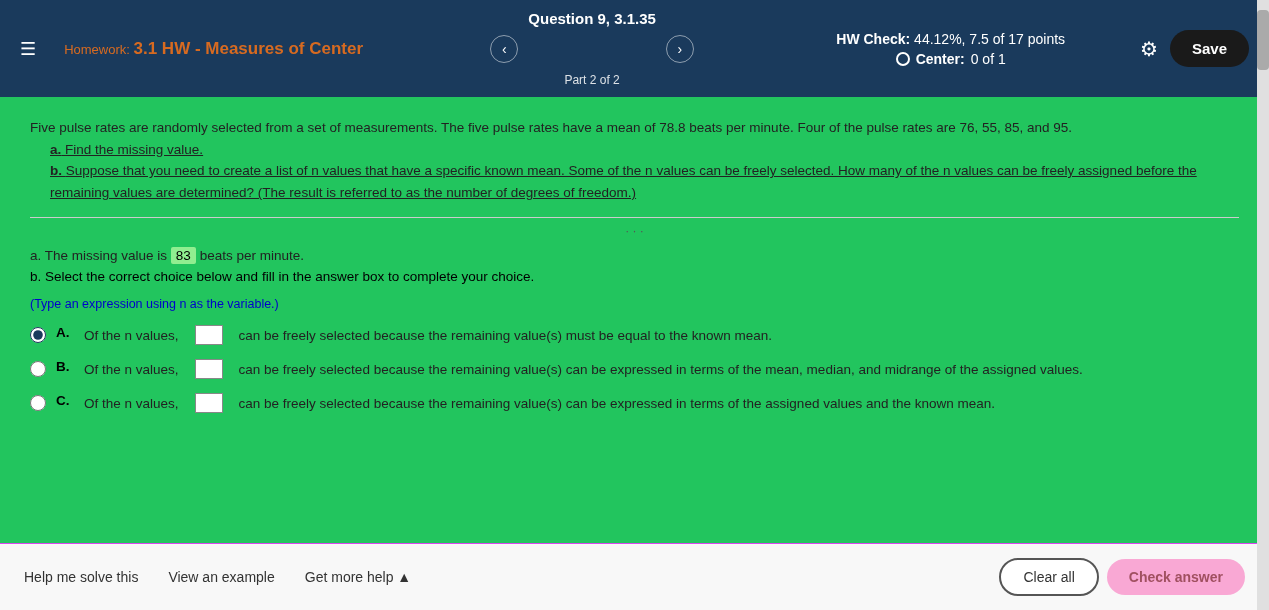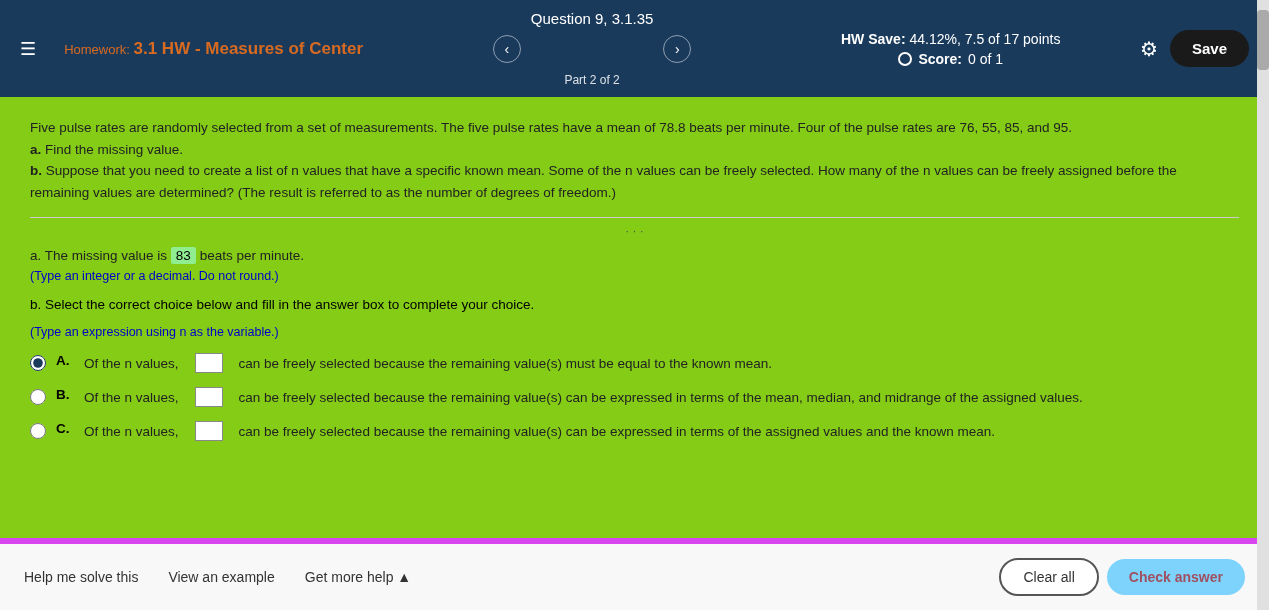--- a/index.html
+++ b/index.html
@@ -63,21 +63,21 @@
       justify-content: center;
       font-size: 14px;
     }
 
     .header-question .q-info {
       text-align: center;
     }
 
     .header-question .q-info .q-number {
       font-size: 15px;
-      font-weight: normal;
+      font-weight: bold;
     }
 
     .header-question .q-info .q-part {
       font-size: 12px;
       opacity: 0.85;
       margin-top: 46px;
     }
 
     .header-score {
       flex: 1;
@@ -129,31 +129,33 @@
       padding: 10px 22px;
       font-size: 15px;
       font-weight: bold;
       cursor: pointer;
     }
 
     
     .main-content {
       padding: 20px 30px;
       flex: 1;
-      background: #84cc16;
+      background: #22c55e;
     }
 
     .problem-text {
       font-size: 13.5px;
       line-height: 1.6;
       color: #222;
       margin-bottom: 10px;
     }
 
     .problem-text .sub-item {
+      margin-left: 20px;
+      text-decoration: underline;
     }
 
     .divider {
       border: none;
       border-top: 1px solid #ccc;
       margin: 14px 0;
     }
 
     .expand-dots {
       text-align: center;
@@ -227,21 +229,21 @@
       width: 28px;
       height: 20px;
       border: 1px solid #888;
       background: white;
       vertical-align: middle;
     }
 
     
     .footer {
       background: #f8f8f8;
-      border-top: 6px solid #d946ef;
+      border-top: 1px solid #d946ef;
       padding: 14px 24px;
       display: flex;
       align-items: center;
       gap: 30px;
     }
 
     .footer-link {
       font-size: 14px;
       color: #333;
       cursor: pointer;
@@ -261,21 +263,21 @@
       background: white;
       color: #333;
       border: 2px solid #555;
       border-radius: 20px;
       padding: 9px 22px;
       font-size: 14px;
       cursor: pointer;
     }
 
     .check-answer-btn {
-      background: #7dd3fc;
+      background: #f9a8d4;
       color: #a05060;
       border: none;
       border-radius: 20px;
       padding: 10px 22px;
       font-size: 14px;
       font-weight: bold;
       cursor: pointer;
     }
 
     .scrollbar-track {
@@ -320,26 +322,26 @@
       <div class="header-question">
         <button class="q-nav-btn">‹</button>
         <div class="q-info">
           <div class="q-number">Question 9, 3.1.35</div>
           <div class="q-part">Part 2 of 2</div>
         </div>
         <button class="q-nav-btn">›</button>
       </div>
       <div class="header-score">
         <div class="score-line">
-          <span class="score-label">HW Save:</span>
+          <span class="score-label">HW Check:</span>
           <span>44.12%, 7.5 of 17 points</span>
         </div>
         <div class="points-line">
           <span class="points-circle"></span>
-          <span class="score-label">Score:</span>
+          <span class="score-label">Center:</span>
           <span>0 of 1</span>
         </div>
       </div>
       <div class="header-actions">
         <span class="gear-icon">⚙</span>
         <button class="save-btn">Save</button>
       </div>
     </div>
 
     <div class="main-content">
@@ -358,21 +360,20 @@
       <hr class="divider">
       <div class="expand-dots">· · ·</div>
 
       <div class="answer-section">
 
         <div class="answer-line">
           <span>a. The missing value is</span>
           <span class="answer-highlight">83</span>
           <span>beats per minute.</span>
         </div>
-        <div class="hint-text">(Type an integer or a decimal. Do not round.)</div>
 
         <div class="part-b-label">
           <span>b. Select the correct choice below and fill in the answer box to complete your choice.</span>
         </div>
         <div class="hint-text">(Type an expression using n as the variable.)</div>
 
         <div class="radio-option">
           <input type="radio" name="part-b-choice" checked="" style="">
           <span class="option-letter">A.</span>
           <span class="option-text">

